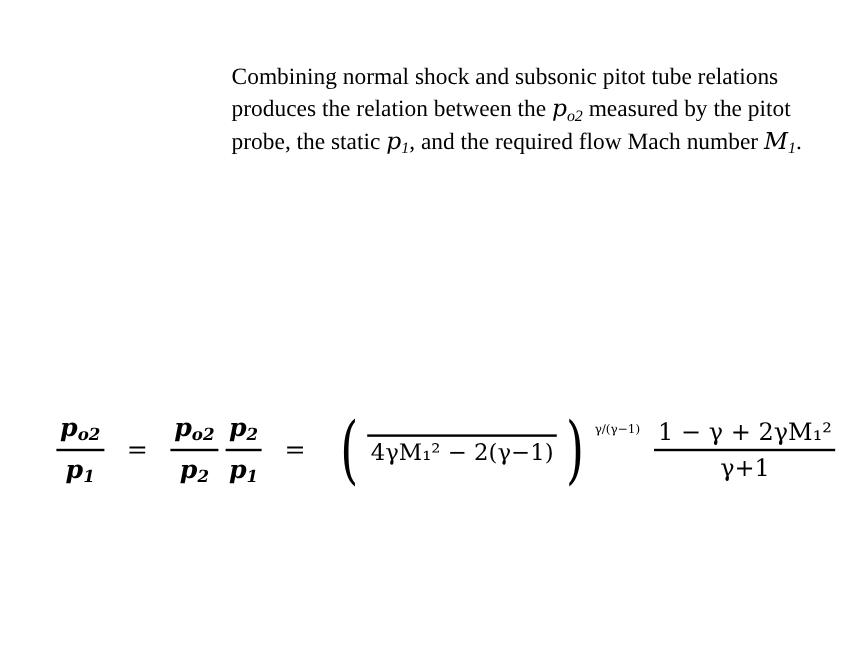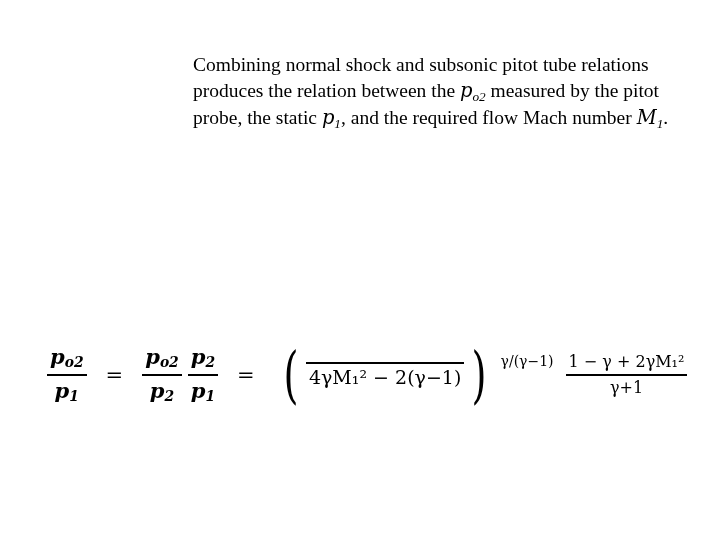--- a/index.html
+++ b/index.html
@@ -114,36 +114,36 @@
     margin-left: 8px;
   }
   .big-paren {
     font-size: 62px;
     line-height: 0.78;
     font-family: "DejaVu Serif", serif;
     transform: scaleX(0.62);
     display: inline-block;
   }
   .paren-exp {
-    font-size: 14px;
+    font-size: 10px;
     align-self: flex-start;
     margin-top: 2px;
-    margin-left: 9px;
+    margin-left: 4px;
     white-space: nowrap;
   }
 
   .inner-frac .num, .inner-frac .den {
     font-size: 19px;
   }
 
   .last-frac {
     margin-left: 12px;
   }
   .last-frac .num, .last-frac .den {
-    font-size: 16px;
+    font-size: 20px;
   }
 
   .nowrap { white-space: nowrap; }
 </style>
 </head>
 <body>
 
 <div class="slide">
 
   <div class="para-block">

